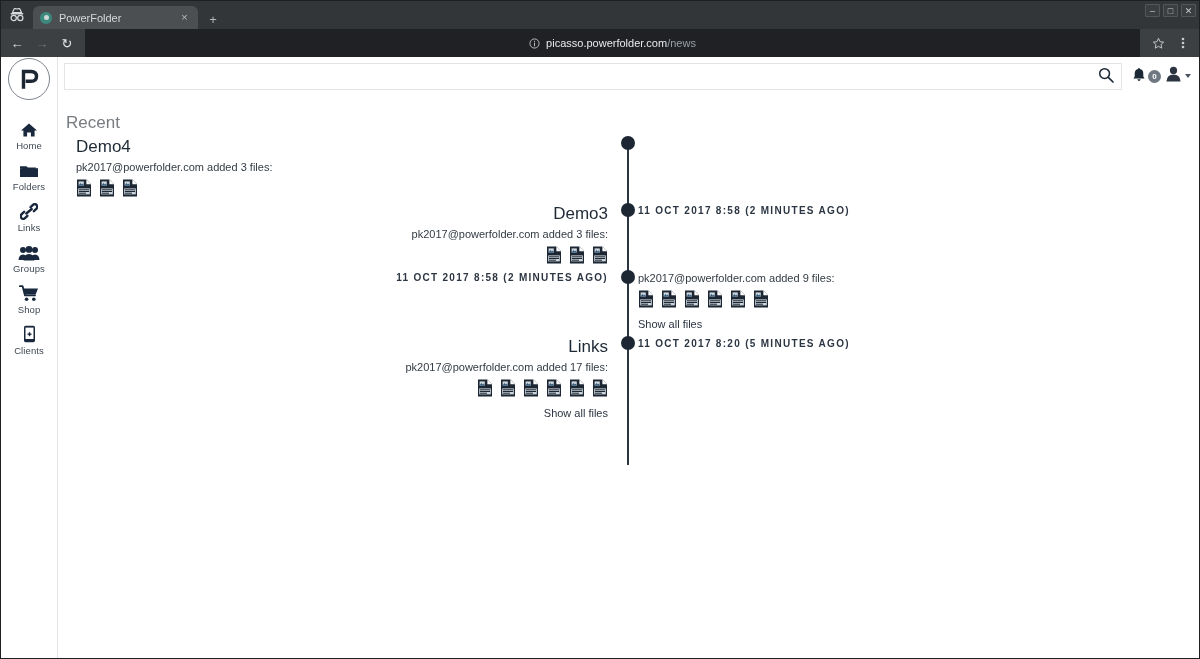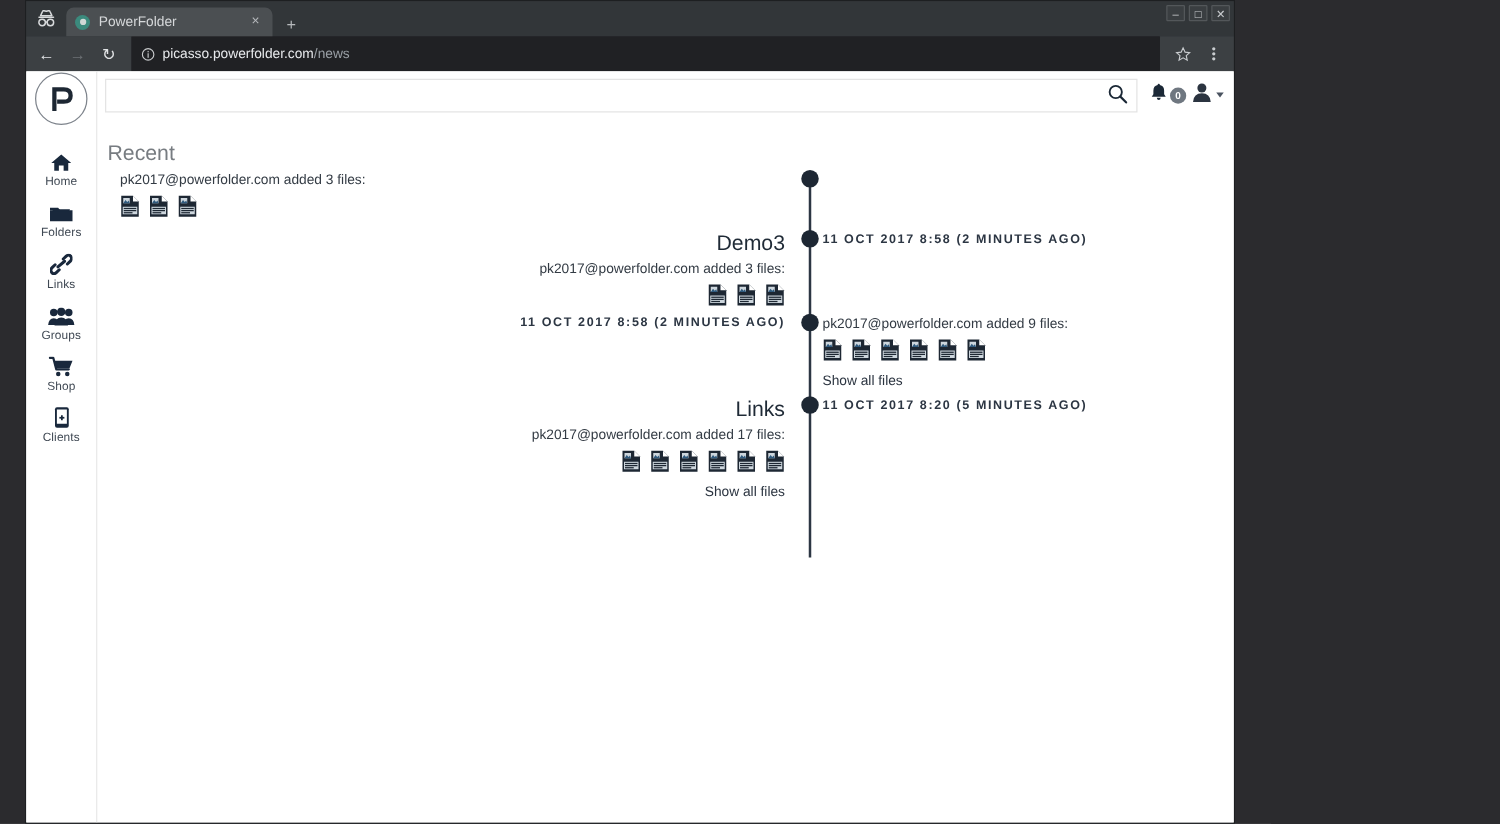--- a/index.html
+++ b/index.html
@@ -5,25 +5,24 @@
   * { box-sizing: border-box; margin: 0; padding: 0; }
   html, body {
     width: 1200px; height: 659px;
     font-family: "Liberation Sans", sans-serif;
     background: #2b2b2e;
     overflow: hidden;
   }
 
   
   .browser-window {
-    width: 968px; height: 659px;
+    width: 1200px; height: 659px;
     background: #323639;
     display: flex; flex-direction: column;
     border: 1px solid #1d1f21;
-    margin-left: 20px;
   }
 
   .titlebar {
     height: 28px;
     background: #323639;
     display: flex; align-items: flex-end;
     position: relative;
     flex: 0 0 28px;
   }
   .incognito-badge {
@@ -99,20 +98,21 @@
   .omnibox {
     flex: 1;
     height: 20px;
     background: #202124;
     border-radius: 3px;
     display: flex; align-items: center;
     padding: 16px 8px;
     margin: 0 4px;
     gap: 6px;
     min-width: 0;
+    justify-content: center;
   }
   .omnibox-info {
     color: #c6c8ca; font-size: 10px;
     display:flex;align-items:center;
     flex: 0 0 auto;
   }
   .url-text { font-size: 11px; color: #e8eaed; white-space: nowrap; }
   .url-text .path { color: #9aa0a6; }
 
   .tb-icon {
@@ -496,20 +496,21 @@
 
       <div class="content-scroll">
         <h1 class="page-title">Recent</h1>
 
         <div class="timeline">
           <div class="timeline-axis"></div>
           <div id="events-container">
               <div class="tl-row">
                 <div class="tl-dot"></div>
                 <div class="tl-right">
+    <div class="tl-title">Demo4</div>
     <div class="tl-desc">pk2017@powerfolder.com added 3 files:</div>
     <div class="file-icons">
                     <svg class="file-icon" viewBox="0 0 16 18">
     <path d="M1 0.6 L10.4 0.6 L15 5.2 L15 17.4 L1 17.4 Z" fill="#1d2733"></path>
     <path d="M10.4 0.6 L15 5.2 L10.4 5.2 Z" fill="#ffffff"></path>
     <rect x="2.6" y="2.4" width="5.2" height="4.2" fill="#cdd6dd"></rect>
     <path d="M2.6 6.6 L4.4 4.0 L5.8 5.6 L7.0 4.4 L7.8 6.6 Z" fill="#2f5a7e"></path>
     <rect x="2.2" y="9.4" width="11.6" height="6" fill="#cdd6dd"></rect>
     <rect x="3.0" y="10.3" width="10" height="1" fill="#1d2733"></rect>
     <rect x="3.0" y="12.0" width="10" height="1" fill="#1d2733"></rect>

